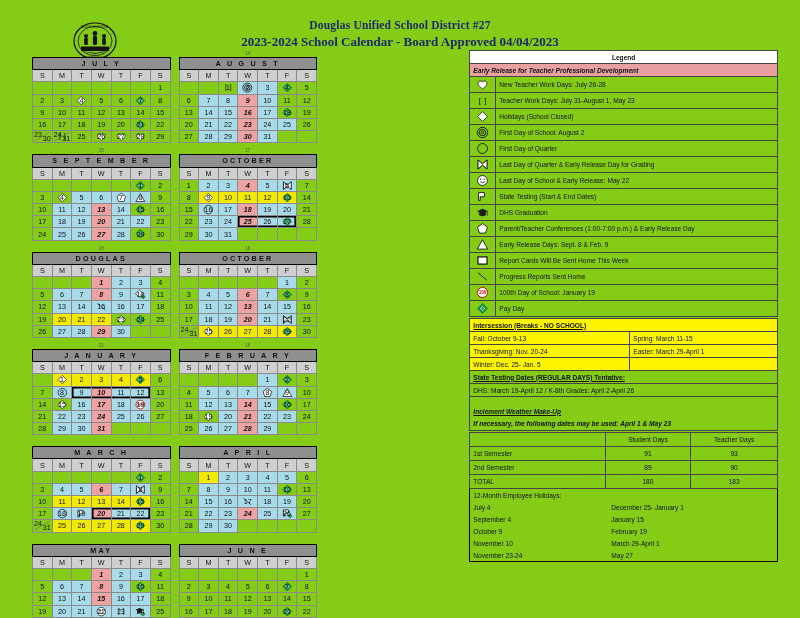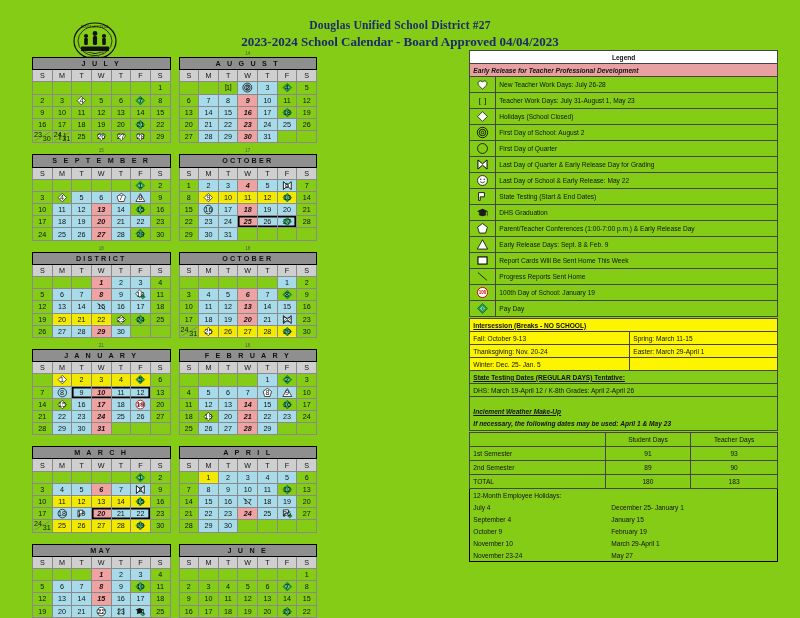--- a/index.html
+++ b/index.html
@@ -610,21 +610,21 @@
                 <td class=""><span class="daynum num-on-top"></span></td>
               </tr>
             </tbody>
           </table>
         </div>
         <div class="month-slot">
           <div class="month-pagenum">18</div>
           <table class="month">
             <tbody>
               <tr>
-                <td class="mname" colspan="7">DISTRICT</td>
+                <td class="mname" colspan="7">DOUGLAS</td>
               </tr>
               <tr class="dow">
                 <td>S</td>
                 <td>M</td>
                 <td>T</td>
                 <td>W</td>
                 <td>T</td>
                 <td>F</td>
                 <td>S</td>
               </tr>

